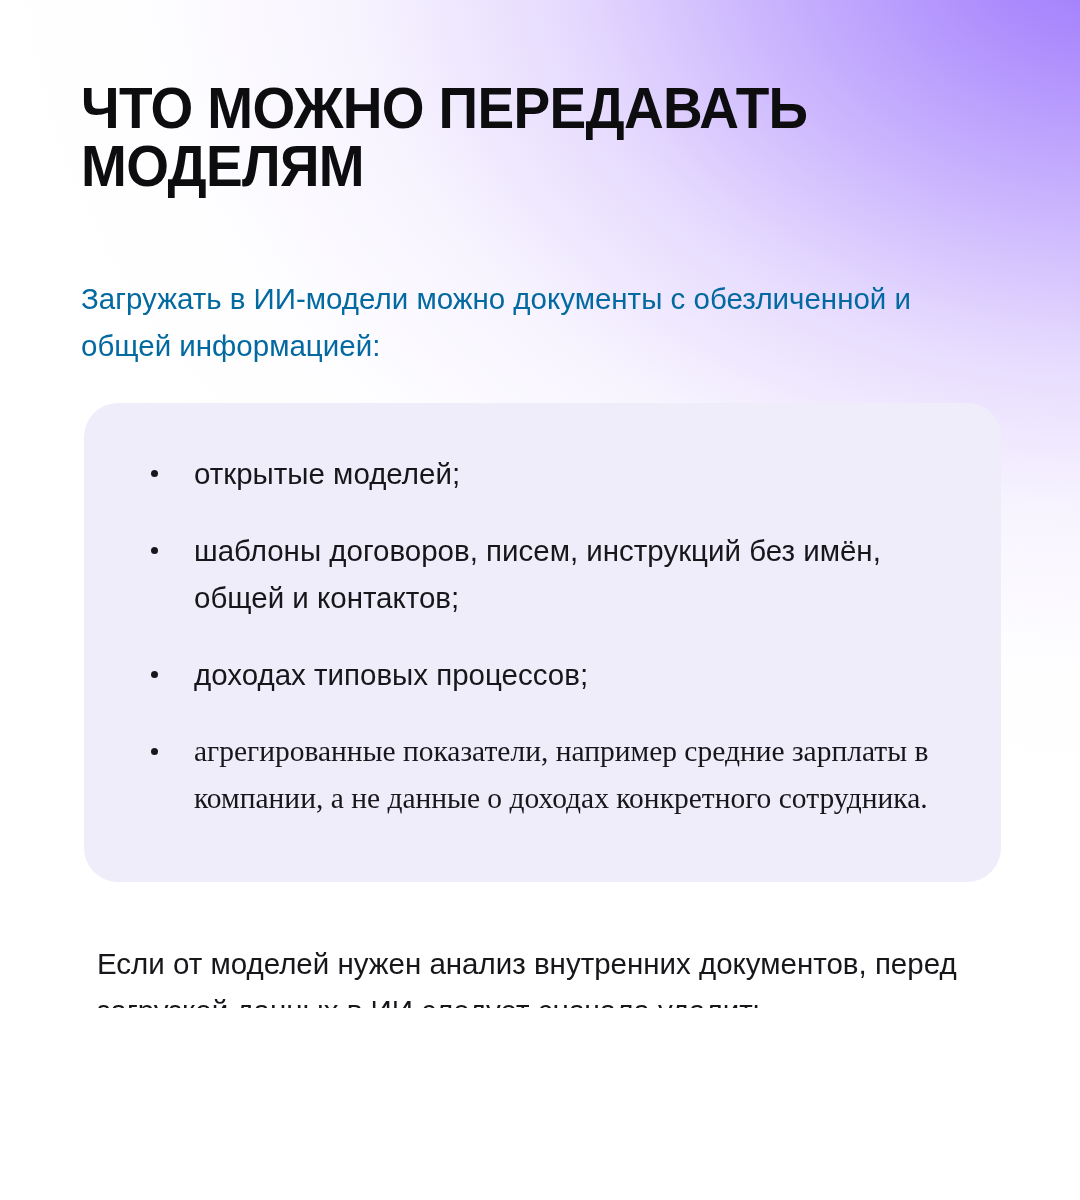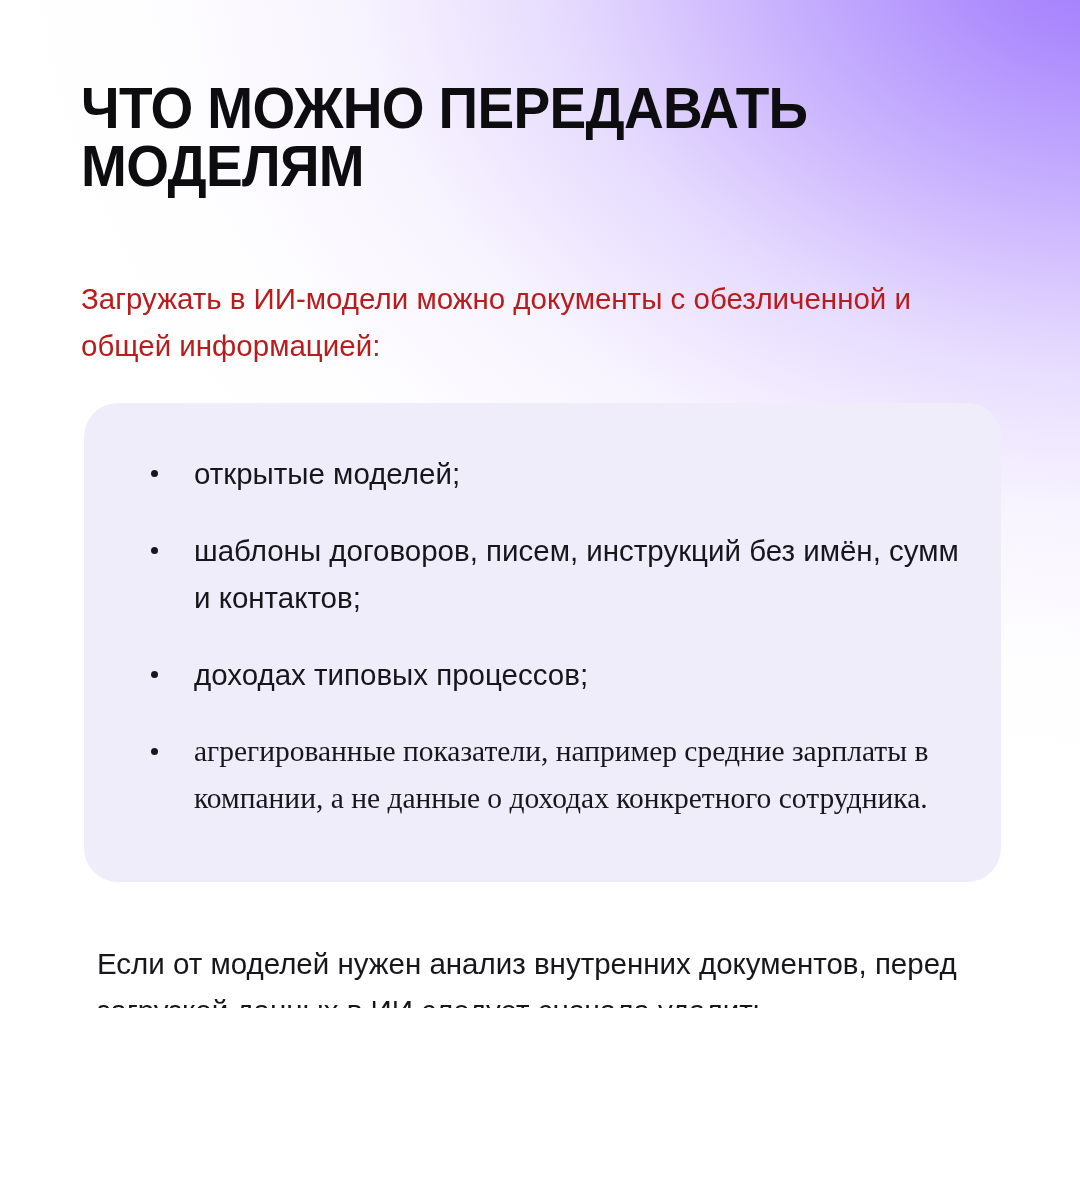--- a/index.html
+++ b/index.html
@@ -88,21 +88,21 @@
     transform-origin: left top;
     white-space: pre-line;
   }
 
   .intro {
     position: absolute;
     left: 81px;
     top: 275px;
     width: 918px;
     margin: 0;
-    color: #b91c1c;
+    color: #0369a1;
     font-size: 29.5px;
     line-height: 47px;
     font-weight: 400;
     white-space: pre-line;
   }
 
   .card {
     position: absolute;
     left: 84px;
     top: 403px;
@@ -176,21 +176,21 @@
     <p class="intro">Загружать в ИИ-модели можно  документы с обезличенной и общей информацией:</p>
 
     <div class="card">
       <ul class="bullet-list">
         <li class="bullet-item">
           <span class="bullet-dot"></span>
           <span>открытые моделей;</span>
         </li>
         <li class="bullet-item">
           <span class="bullet-dot"></span>
-          <span>шаблоны договоров, писем, инструкций без имён, сумм и контактов;</span>
+          <span>шаблоны договоров, писем, инструкций без имён, общей и контактов;</span>
         </li>
         <li class="bullet-item">
           <span class="bullet-dot"></span>
           <span>доходах типовых процессов;</span>
         </li>
         <li class="bullet-item">
           <span class="bullet-dot"></span>
           <span>агрегированные показатели, например средние зарплаты в компании, а не данные о доходах конкретного сотрудника.</span>
         </li>
       </ul>

